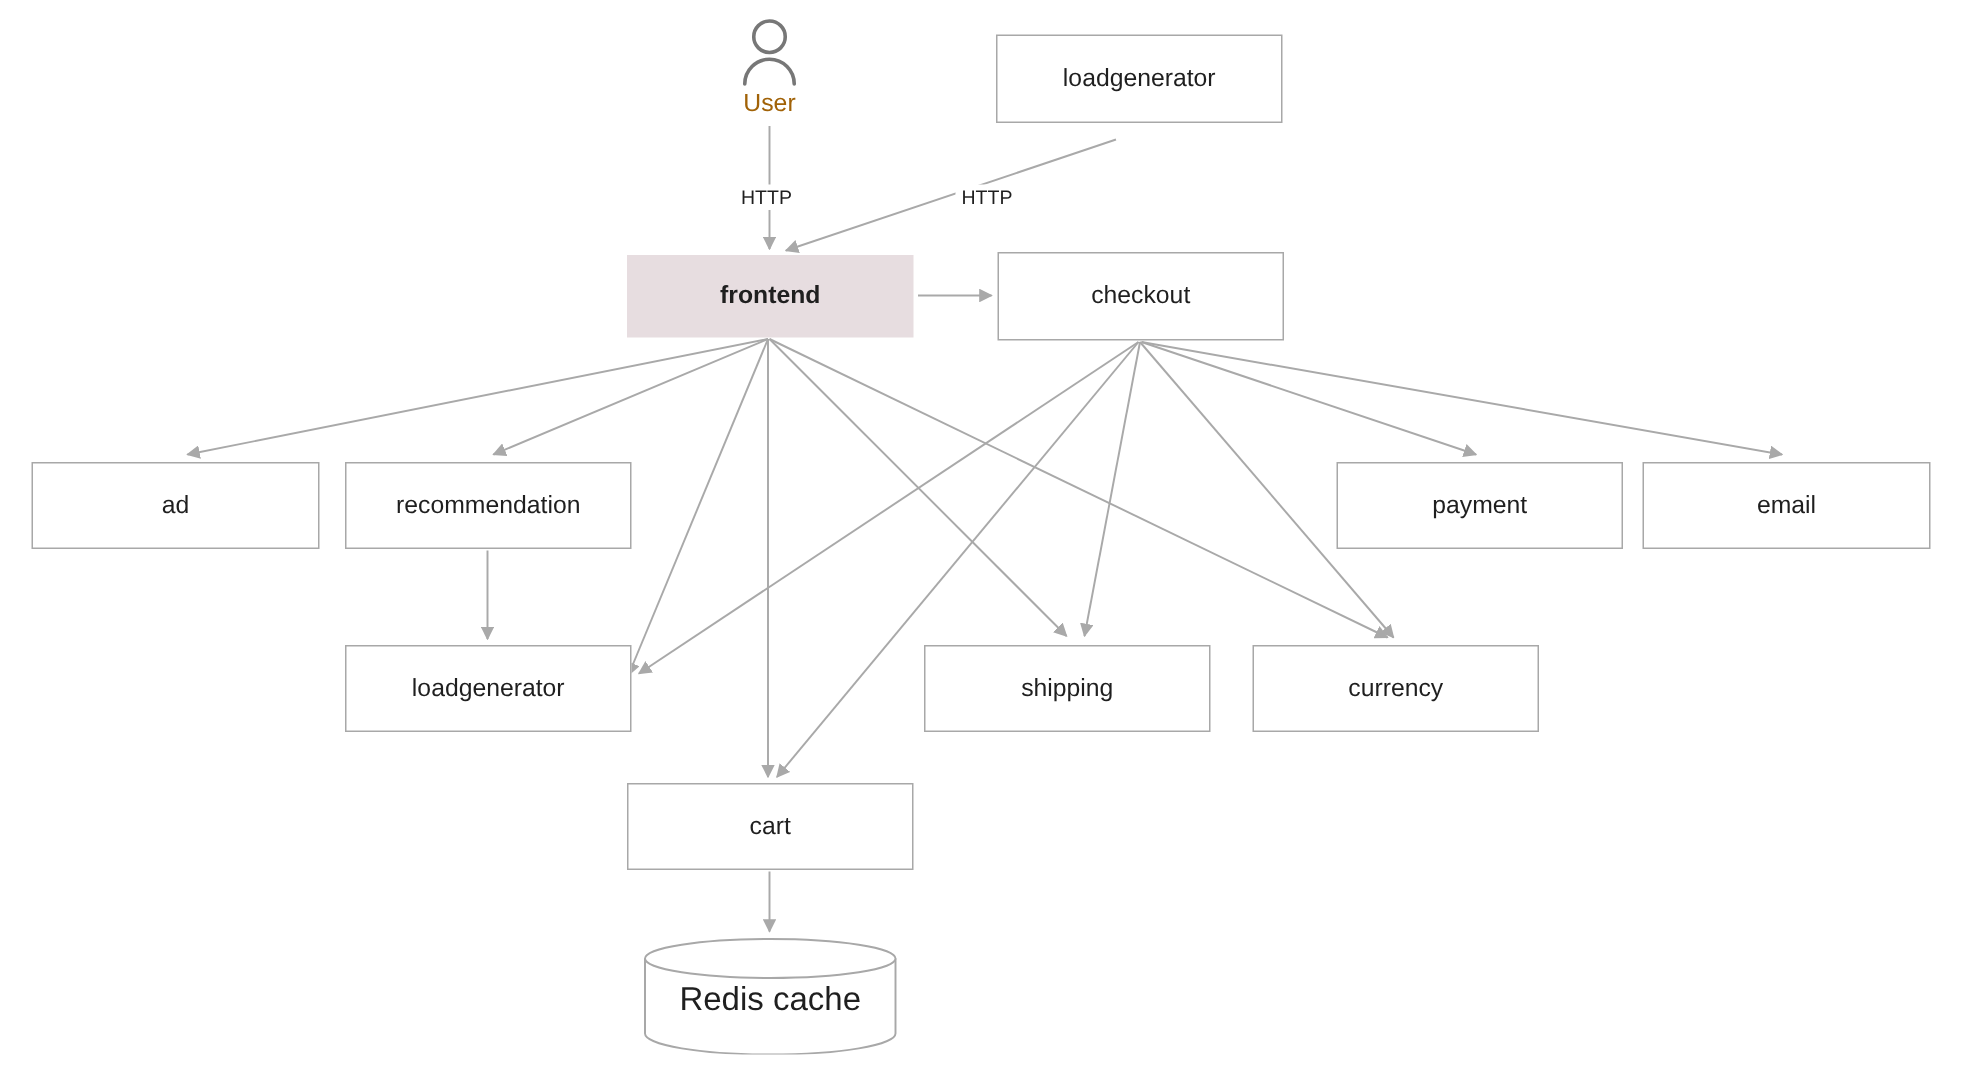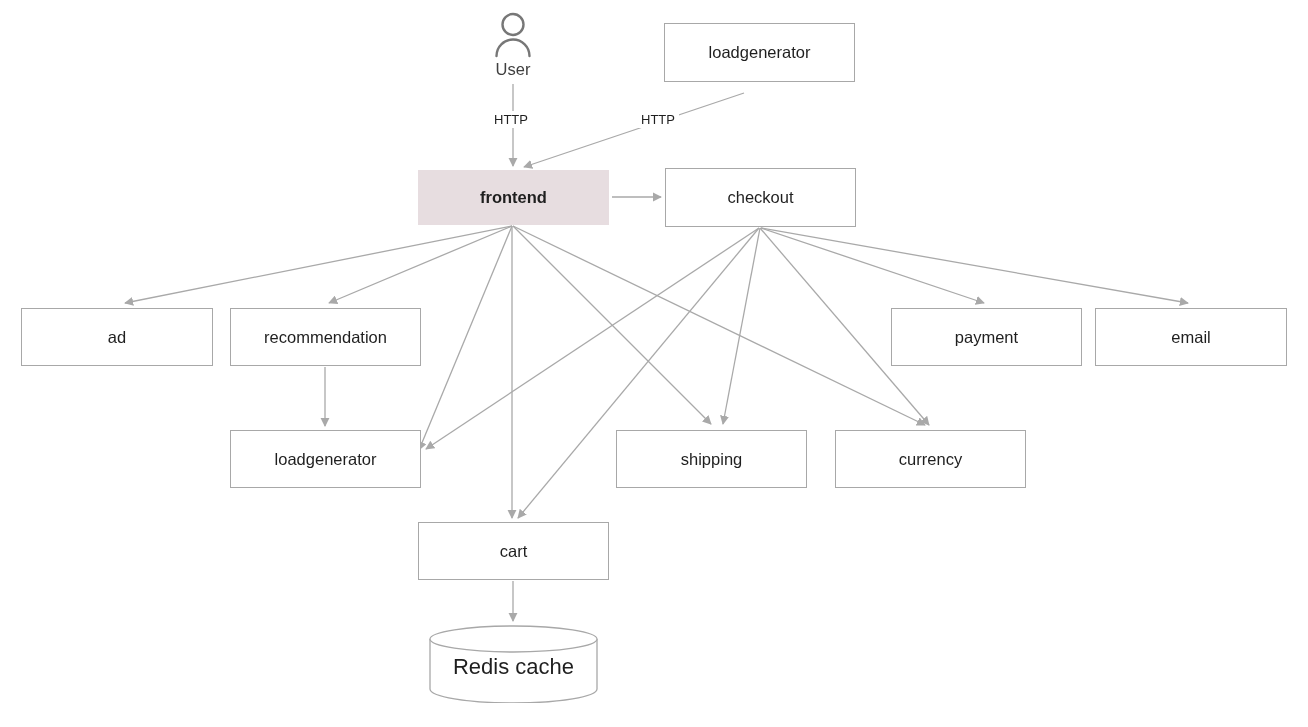--- a/index.html
+++ b/index.html
@@ -58,21 +58,21 @@
     align-items: center;
     z-index: 3;
   }
   .actor-icon {
     display: block;
     width: 46px;
     height: 48px;
   }
   .actor-label {
     font-size: 16.5px;
-    color: #404040;
+    color: #a16207;
     margin-top: 2px;
     font-family: "Liberation Sans", sans-serif;
   }
   
   .cylinder {
     position: absolute;
     z-index: 3;
   }
   .cylinder svg {
     display: block;
@@ -91,20 +91,21 @@
   
   .edge-label {
     position: absolute;
     background: #ffffff;
     color: #1f1f1f;
     font-size: 13px;
     font-family: "Liberation Sans", sans-serif;
     padding: 1px 4px;
     white-space: nowrap;
     z-index: 4;
+    margin-top: 12px;
   }
 </style>
 </head>
 <body>
 
 <div id="diagram">
 
   <svg id="edge-layer" viewBox="0 0 1308 727" width="1308" height="727" xmlns="http://www.w3.org/2000/svg">
     <defs>
       <marker id="arrow" viewBox="0 0 10 10" refX="9" refY="5" markerWidth="7" markerHeight="7" orient="auto-start-reverse">

